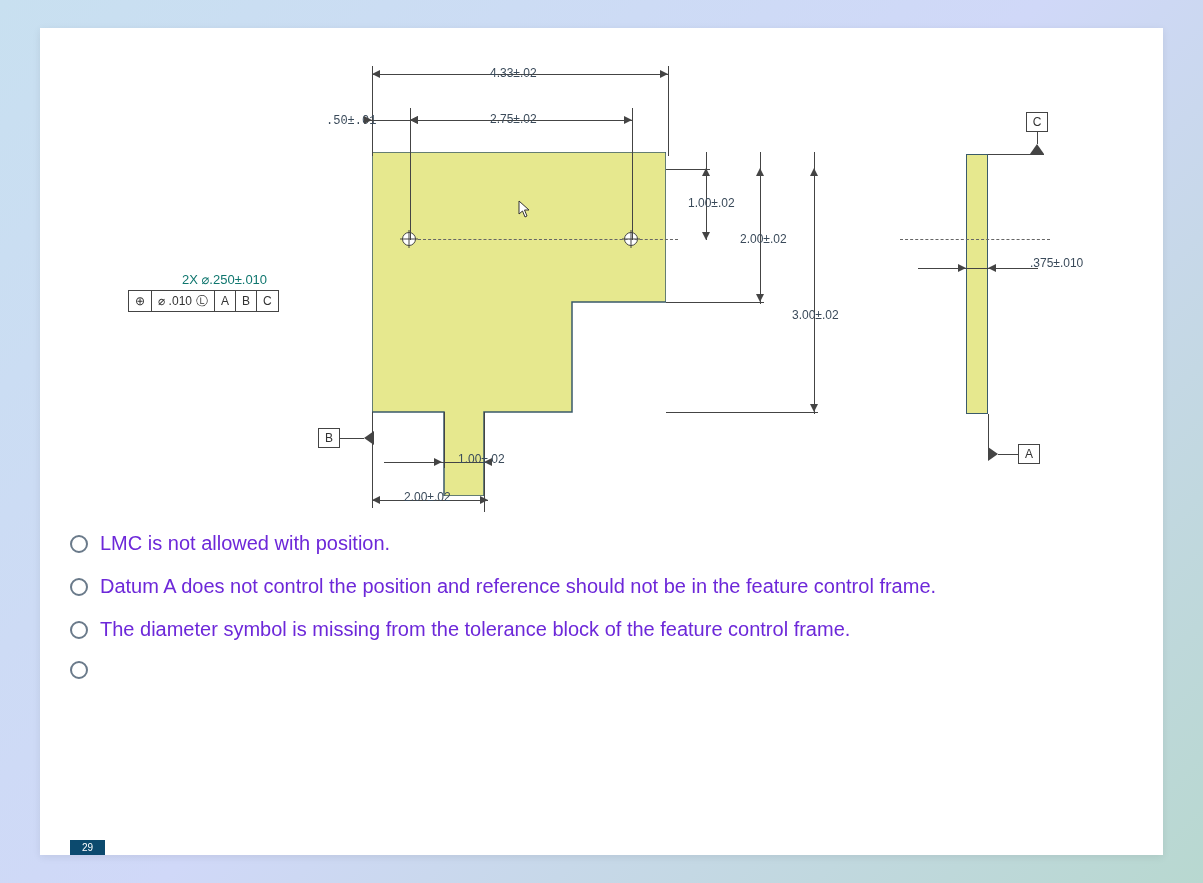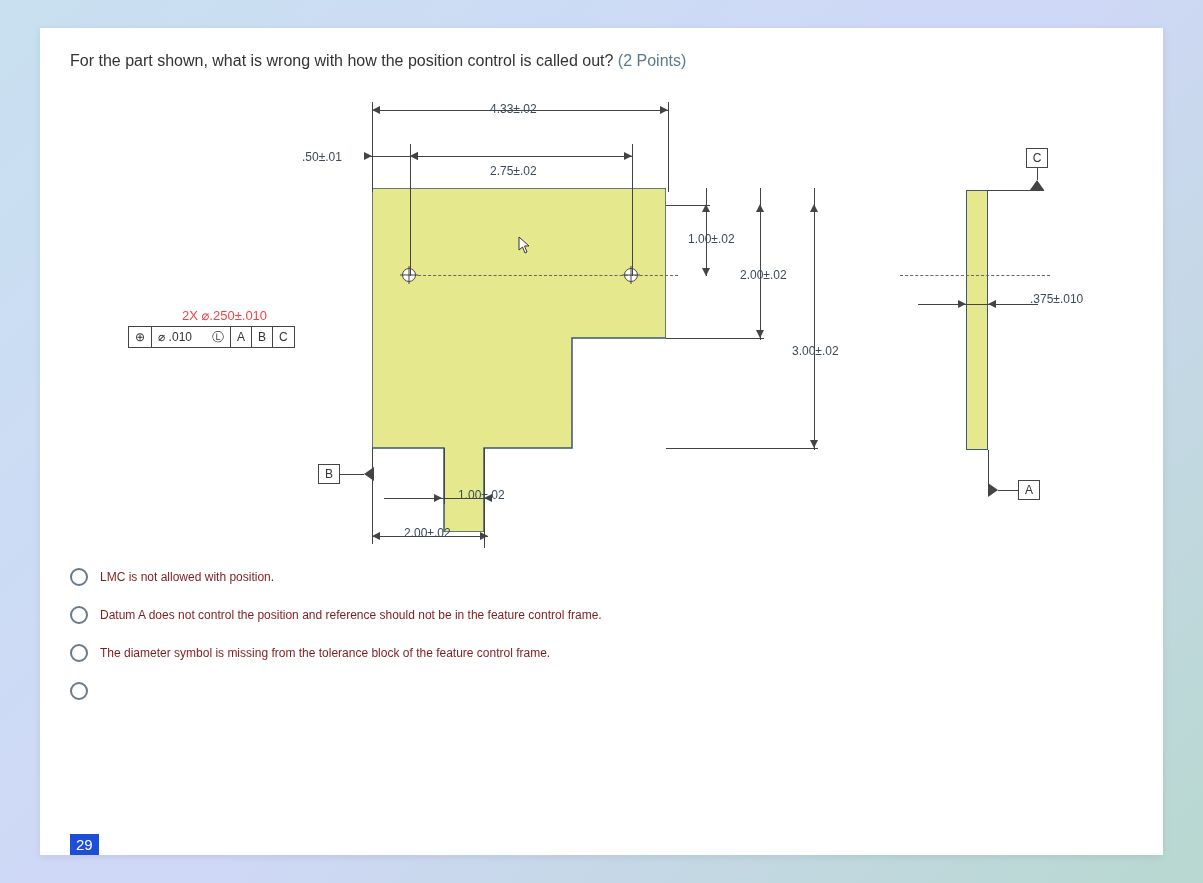--- a/index.html
+++ b/index.html
@@ -96,46 +96,46 @@
     border-right:1px solid #444;
     padding:2px 6px;
     display:flex;align-items:center;justify-content:center;
     height:20px;
   }
   .fcf > div:last-child { border-right:none; }
 
   .hole-note {
     position:absolute;
     font-size:13px;
-    color:#ef4444;
+    color:#0f766e;
   }
 
   
   .options { margin-top: 8px; }
   .option {
     display:flex;
     align-items:center;
     gap:12px;
     margin: 20px 0;
   }
   .radio {
     width:18px;height:18px;
     border:2px solid #6a7a8a;
     border-radius:50%;
     flex-shrink:0;
   }
-  .option-label { font-size:12px; color:#7f1d1d; }
+  .option-label { font-size:20px; color:#6d28d9; }
 
   .page-badge {
     position:absolute;
     bottom:0px; left:30px;
-    background:#1d4ed8;
+    background:#0c4a6e;
     color:#fff;
-    font-size:15px;
-    padding:2px 6px;
+    font-size:10px;
+    padding:2px 12px;
   }
 
   
   .hole {
     position:absolute;
     width:14px;height:14px;
     border:1.5px solid #444;
     border-radius:50%;
     background:#fff;
   }
@@ -146,55 +146,51 @@
   .centerline-h { position:absolute;height:0;border-top:1px dashed #666; }
 
   .cursor-icon { position:absolute; width:14px; height:18px; }
   .cursor-icon svg { display:block; }
 </style>
 </head>
 <body>
 
 <div class="card">
 
-  <div class="question">
-    <span>For the part shown, what is wrong with how the position control is called out?</span>
-    <span class="points">(2 Points)</span>
-  </div>
 
   <div class="drawing">
 
     <div class="part-front">
       <svg width="294" height="344" viewBox="0 0 294 344">
         <path d="M0 0 L294 0 L294 150 L200 150 L200 260 L112 260 L112 344 L72 344 L72 260 L0 260 Z" fill="#e6e88e" stroke="#3a5a6a" stroke-width="1.5"></path>
       </svg>
     </div>
 
     <div class="hole" style="left:332px; top:180px;"></div>
     <div class="hole" style="left:554px; top:180px;"></div>
     <div class="centerline-h" style="left:348px; top:187px; width:260px;"></div>
 
     <div class="dim-line" style="left:302px; top:22px; width:296px;"></div>
     <div class="arrow-l" style="left:302px; top:18px;"></div>
     <div class="arrow-r" style="left:590px; top:18px;"></div>
     <div class="dim-line-v" style="left:302px; top:14px; height:90px;"></div>
     <div class="dim-line-v" style="left:598px; top:14px; height:90px;"></div>
     <div class="dim" style="left:420px; top:14px;">4.33±.02</div>
 
-    <div class="dim" style="left:232px; top:62px;">.50±.01</div>
+    <div class="dim" style="left:256px; top:62px;font-family:Liberation Mono, monospace;">.50±.01</div>
     <div class="dim-line" style="left:298px; top:68px; width:44px;"></div>
     <div class="arrow-r" style="left:294px; top:64px;"></div>
     <div class="arrow-l" style="left:340px; top:64px;"></div>
     <div class="dim-line-v" style="left:340px; top:56px; height:132px;"></div>
 
     <div class="dim-line" style="left:340px; top:68px; width:222px;"></div>
     <div class="arrow-l" style="left:340px; top:64px;"></div>
     <div class="arrow-r" style="left:554px; top:64px;"></div>
     <div class="dim-line-v" style="left:562px; top:56px; height:132px;"></div>
-    <div class="dim" style="left:420px; top:60px;margin-top:16px;">2.75±.02</div>
+    <div class="dim" style="left:420px; top:60px;">2.75±.02</div>
 
     <div class="dim-line-v" style="left:636px; top:100px; height:88px;"></div>
     <div class="arrow-u" style="left:632px; top:116px;"></div>
     <div class="arrow-d" style="left:632px; top:180px;"></div>
     <div class="dim-line" style="left:596px; top:117px; width:44px;"></div>
     <div class="dim" style="left:618px; top:144px;">1.00±.02</div>
 
     <div class="dim-line-v" style="left:690px; top:100px; height:152px;"></div>
     <div class="dim-line" style="left:596px; top:250px; width:98px;"></div>
     <div class="arrow-u" style="left:686px; top:116px;"></div>
@@ -222,21 +218,21 @@
 
     <div class="datum-box" style="left:248px; top:376px;">
       <span>B</span>
     </div>
     <div class="dim-line" style="left:270px; top:386px; width:24px;"></div>
     <div class="datum-tri-left" style="left:294px; top:379px;"></div>
 
     <div class="hole-note" style="left:112px; top:220px;">2X ⌀.250±.010</div>
     <div class="fcf" style="left:58px; top:238px;">
       <div>⊕</div>
-      <div style="gap:20px;">
+      <div style="gap:4px;">
         <span>⌀ .010</span>
         <span>Ⓛ</span>
       </div>
       <div>A</div>
       <div>B</div>
       <div>C</div>
     </div>
 
     <div class="part-side"></div>
     <div class="centerline-h" style="left:830px; top:187px; width:150px;"></div>

